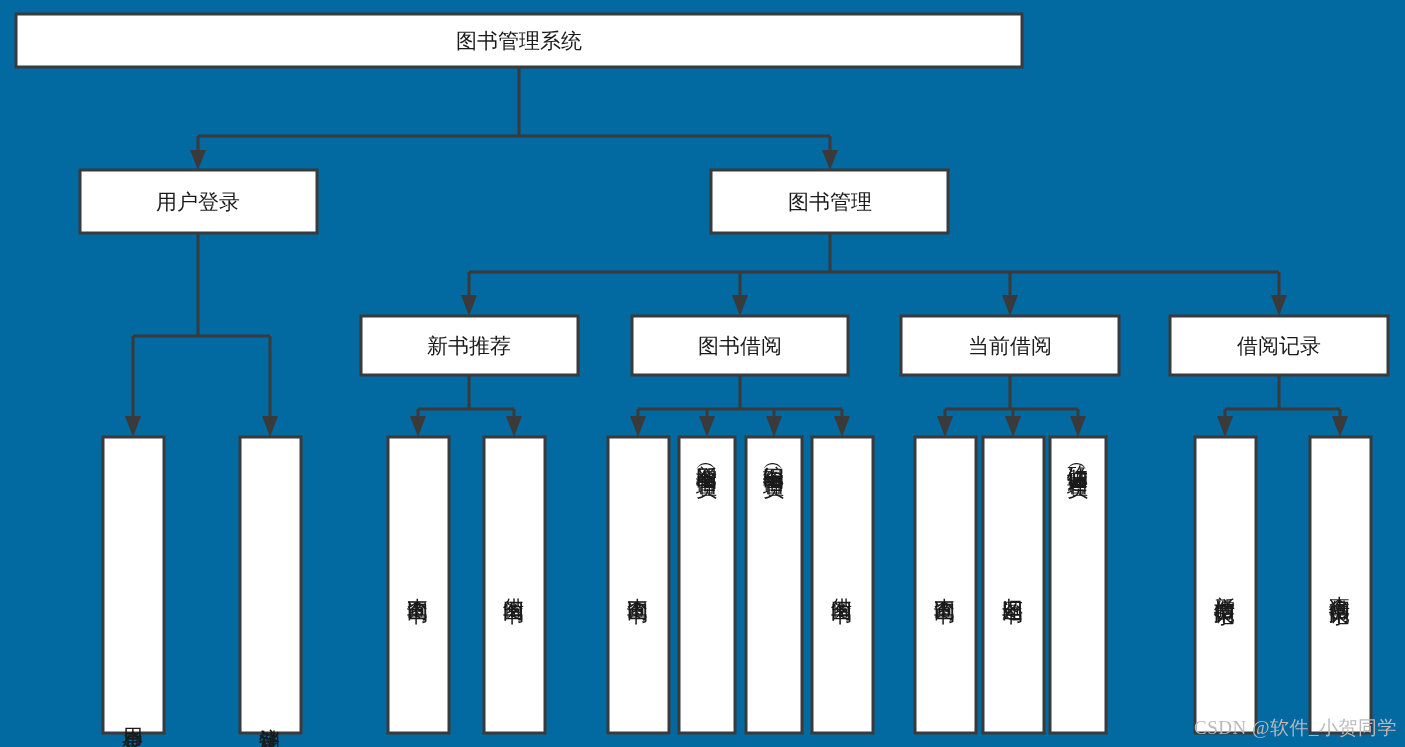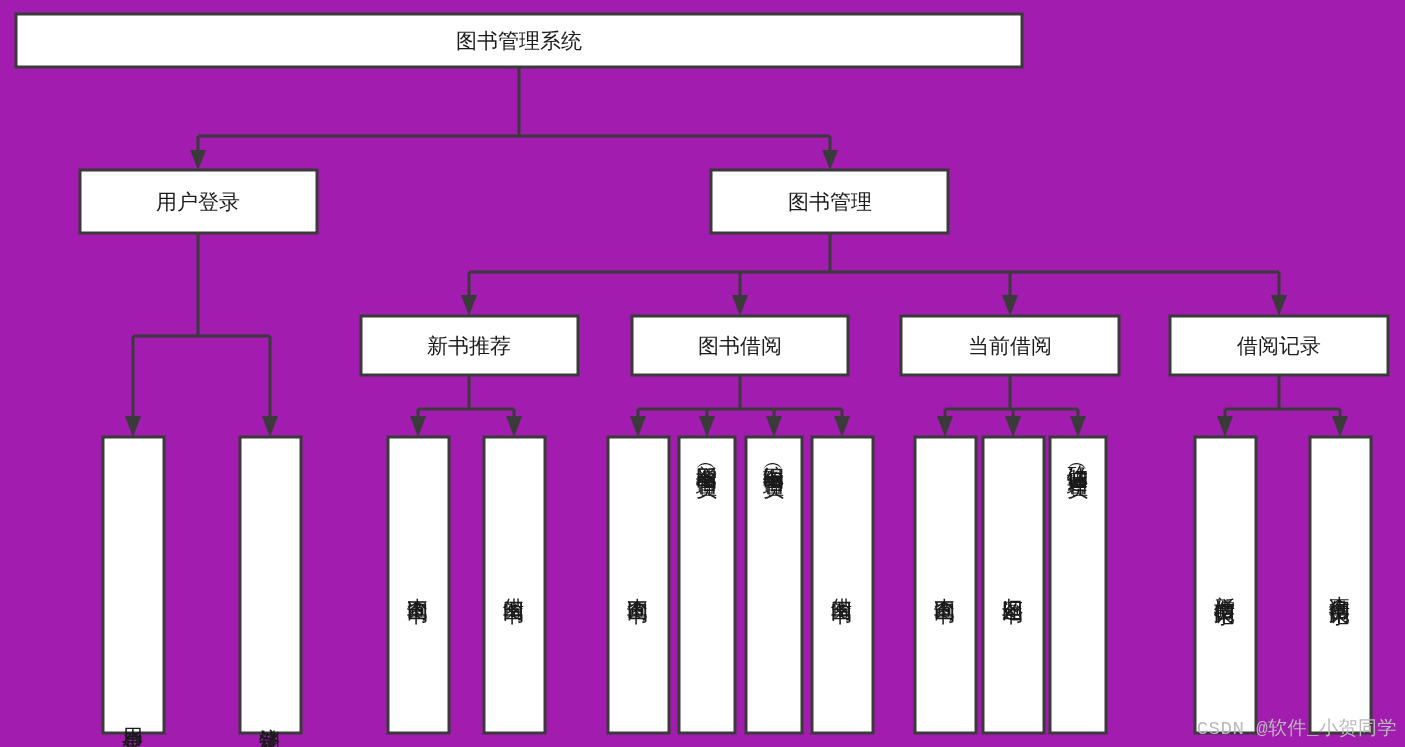--- a/index.html
+++ b/index.html
@@ -10,21 +10,21 @@
   body {
     width: 1405px;
     height: 747px;
     font-family: "Liberation Sans", "DejaVu Sans", sans-serif;
     overflow: hidden;
   }
   #diagram-root {
     position: relative;
     width: 1405px;
     height: 747px;
-    background: #a21caf;
+    background: #0369a1;
   }
   svg#flow-svg {
     position: absolute;
     top: 0;
     left: 0;
     width: 1405px;
     height: 747px;
   }
   .node-rect {
     fill: #ffffff;
@@ -54,21 +54,21 @@
     fill: #1a1a1a;
     writing-mode: vertical-rl;
     text-orientation: upright;
     letter-spacing: 2px;
     white-space: pre;
   }
   .watermark-text {
     position: absolute;
     right: 8px;
     bottom: 6px;
-    font-family: Liberation Mono, monospace;
+    font-family: Liberation Serif, serif;
     font-size: 19px;
     color: #b9b9b9;
     letter-spacing: 0.5px;
     user-select: none;
     pointer-events: none;
   }
 </style>
 </head>
 <body>
 

